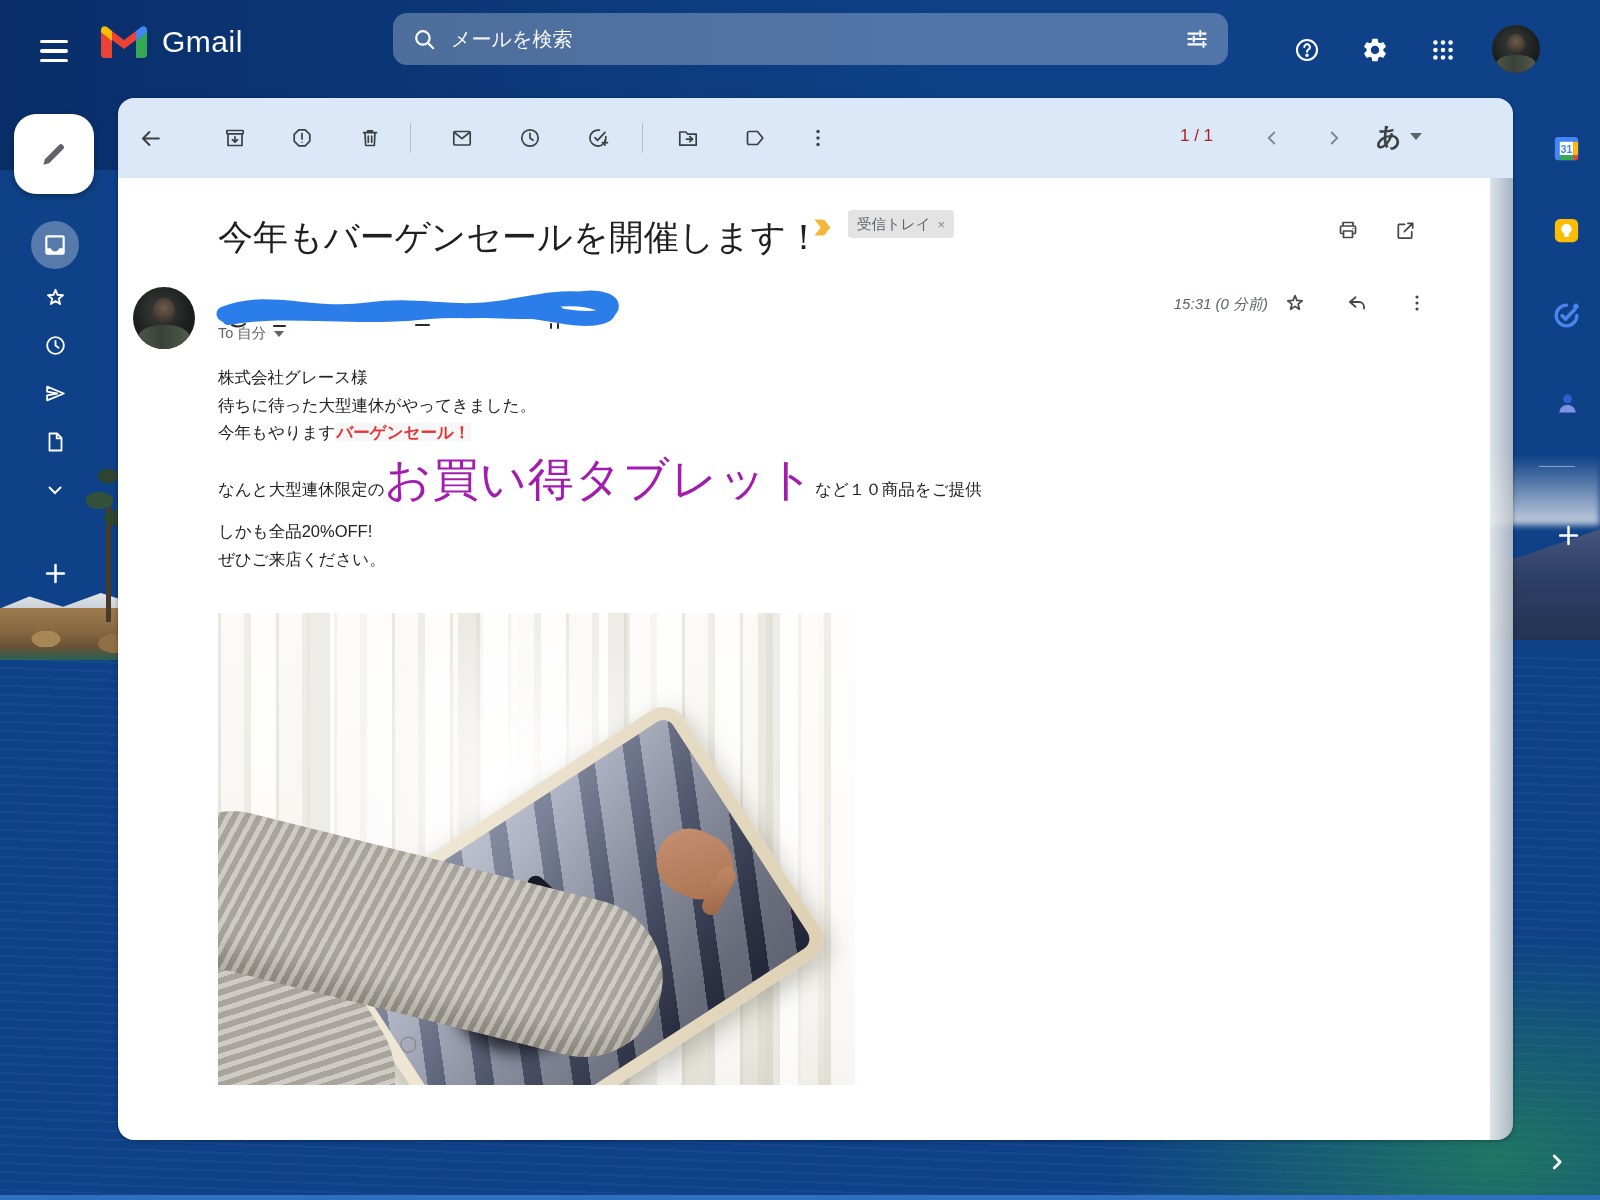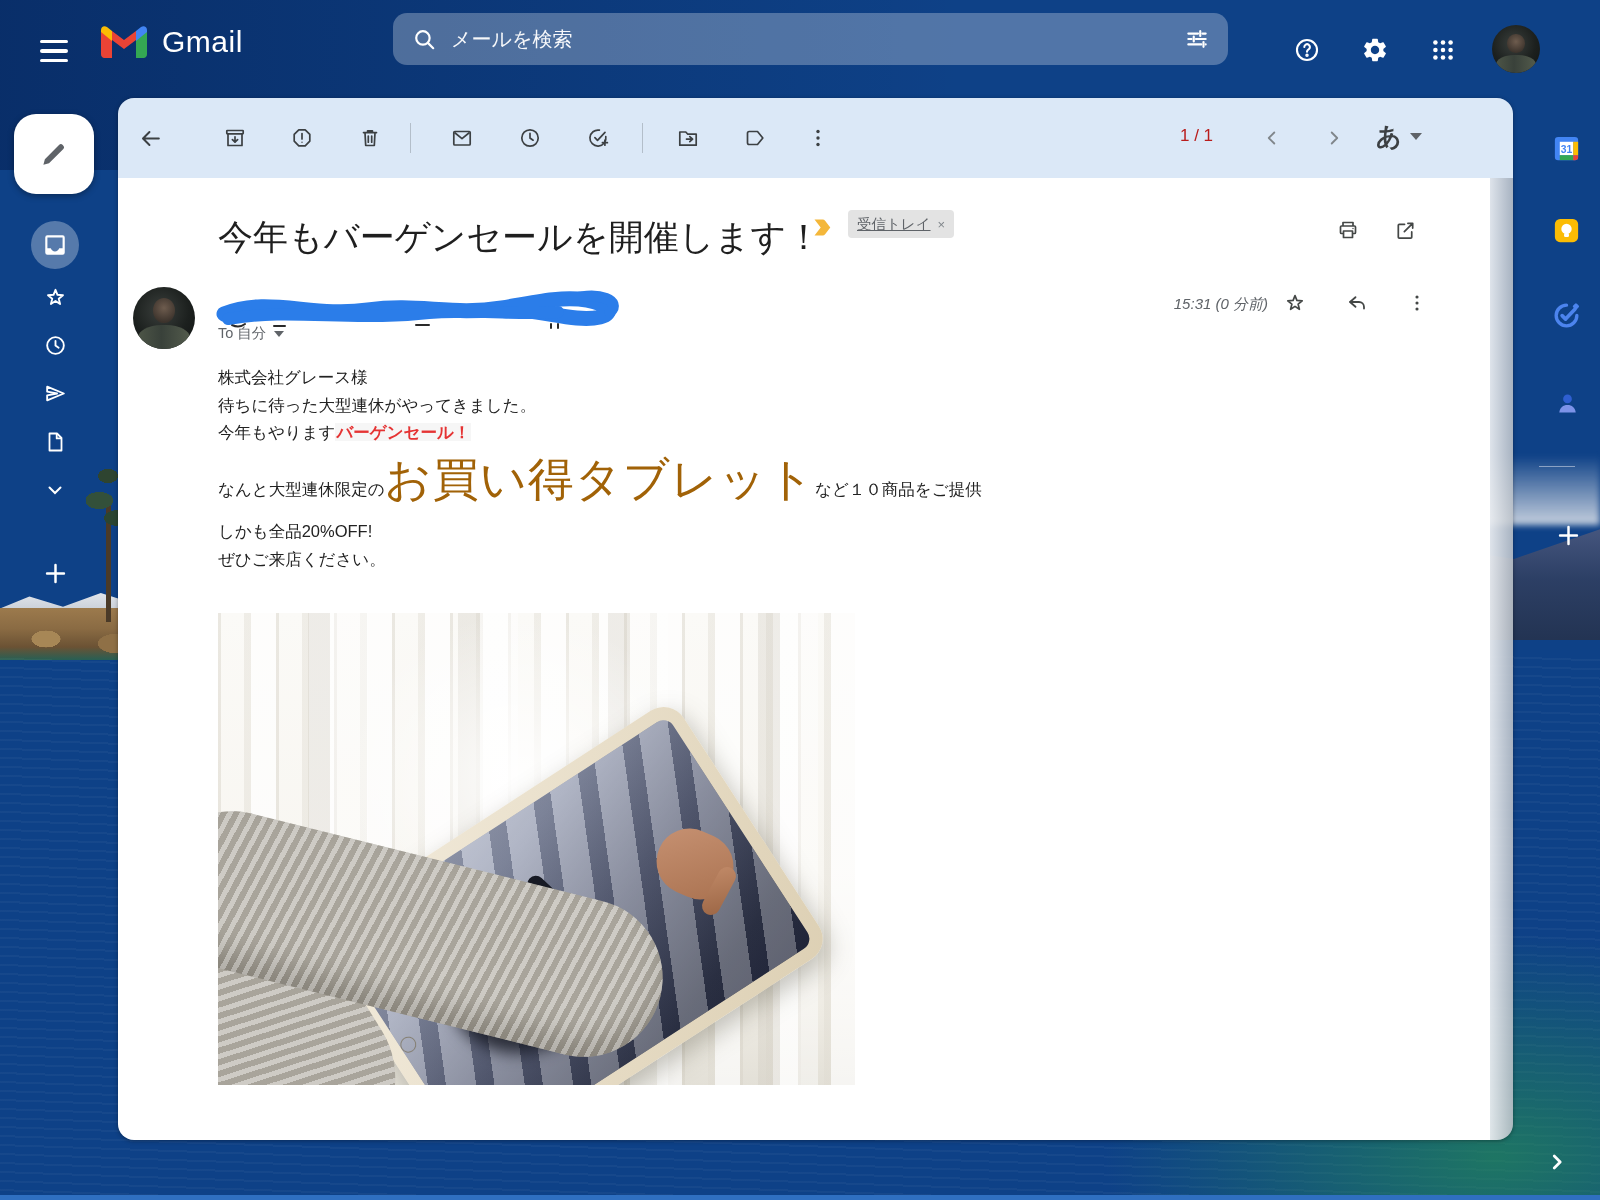--- a/index.html
+++ b/index.html
@@ -84,39 +84,39 @@
 
   .card-content { position:absolute; left:0; top:80px; width:1372px; height:962px; background:#fff; border-radius:0 0 0 16px; }
   .card-scrollbar { position:absolute; right:0; top:80px; width:23px; height:962px;
     background:linear-gradient(90deg, rgba(233,236,240,.95), rgba(188,194,201,.88)); border-radius:0 0 16px 0; cursor:pointer; }
 
   
   .subject { position:absolute; left:100px; top:24px; font-size:35px; color:#1f1f1f;margin-top:12px; }
   .imp-marker { position:absolute; left:695px; top:40px; cursor:pointer; }
   .label-chip { position:absolute; left:730px; top:32px; height:28px; background:#e3e3e3; border-radius:4px;
     display:flex; align-items:center; padding:0 9px; gap:7px; }
-  .label-chip .txt { font-size:14.5px; color:#5f6368;text-decoration:underline; }
+  .label-chip .txt { font-size:14.5px; color:#5f6368; }
   .label-chip .x { font-size:13px; color:#80868b; cursor:pointer; }
   .icon-abs { position:absolute; top:30px; width:44px; height:44px; display:flex; align-items:center; justify-content:center; border-radius:50%; color:#444746; cursor:pointer; }
 
   
   .avatar-sender { position:absolute; left:15px; top:109px; width:62px; height:62px; border-radius:50%; overflow:hidden;
     background:radial-gradient(circle at 45% 38%, #3a3f3c 0%, #1c201e 55%, #101312 100%); }
   .scribble { position:absolute; left:98px; top:108px; }
   .to-line { position:absolute; left:100px; top:146px; font-size:14.5px; color:#5f6368; display:flex; align-items:center; gap:8px; cursor:pointer; }
   .to-line .caret-down { border-top-width:6px; border-left-width:5px; border-right-width:5px; }
   .meta-time { position:absolute; left:1000px; top:117px; width:150px; text-align:right; font-size:15px; color:#5f6368;font-style:italic; }
   .act-btn { position:absolute; top:103px; width:44px; height:44px; display:flex; align-items:center; justify-content:center; border-radius:50%; color:#444746; cursor:pointer; }
 
   
   .mail-body { position:absolute; left:100px; top:186px; width:1100px; font-size:16.5px; color:#222; }
   .mail-body p { line-height:27.5px; }
   .hl-red { color:#e53333; font-weight:bold; background:#f6f6f6; padding:0 1px; }
   .bigline { margin-top:19px; margin-bottom:6px; white-space:nowrap; }
-  .bigline .big { font-size:46px; color:#a16207; letter-spacing:1px; }
+  .bigline .big { font-size:46px; color:#a21caf; letter-spacing:1px; }
   .gap-top { margin-top:15px; }
 
   
   .photo { position:absolute; left:100px; top:435px; width:637px; height:472px; overflow:hidden;
     background:linear-gradient(180deg,#fbfaf7 0%, #f8f6f1 55%, #eeebe3 85%, #e3e0d7 100%); }
   .curtain { position:absolute; inset:0; opacity:.8;
     background:repeating-linear-gradient(90deg, rgba(213,208,197,.55) 0 3px, rgba(255,255,255,0) 3px 26px, rgba(222,218,208,.5) 26px 33px, rgba(255,255,255,.85) 33px 58px); }
   .curtain2 { position:absolute; inset:0; opacity:.65;
     background:repeating-linear-gradient(90deg, rgba(255,255,255,0) 0 90px, rgba(206,201,190,.5) 90px 112px, rgba(255,255,255,.7) 112px 150px); }
   .curtain-glow { position:absolute; left:20%; top:0; width:55%; height:70%; background:radial-gradient(closest-side, rgba(255,255,255,.9), rgba(255,255,255,0)); }

